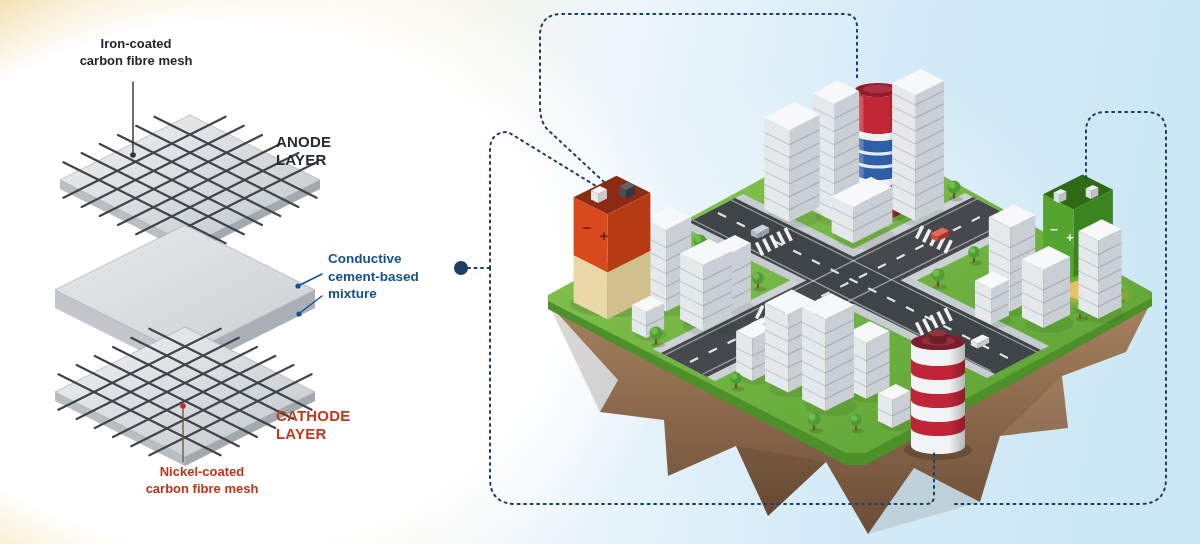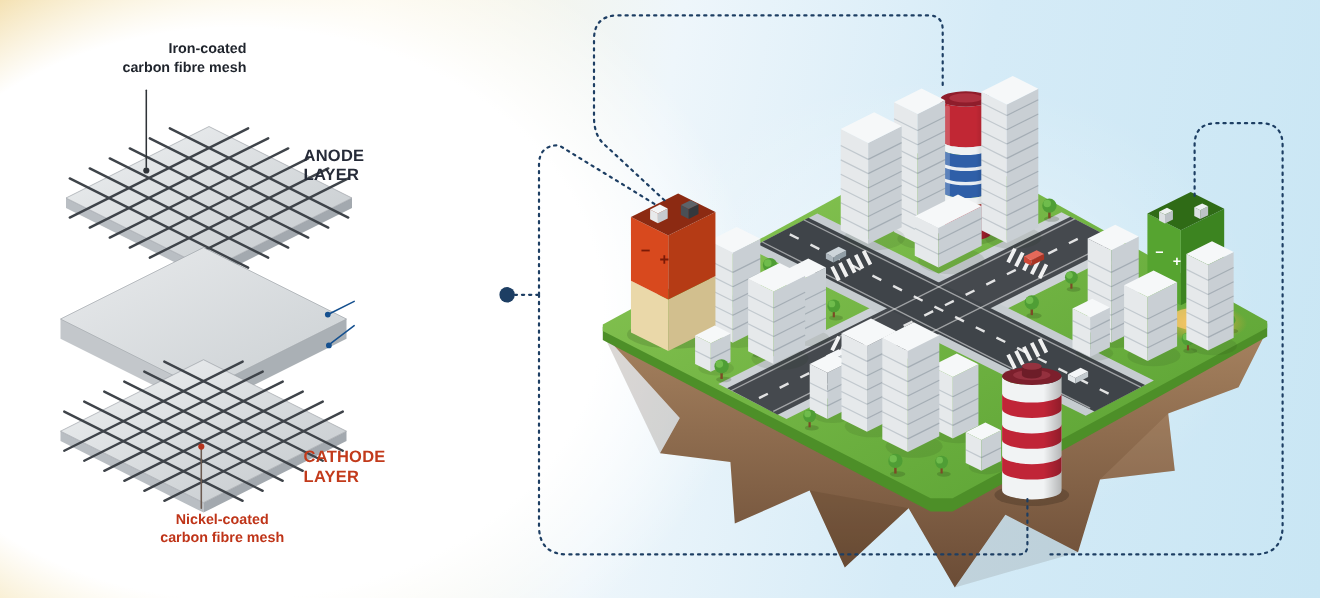--- a/index.html
+++ b/index.html
@@ -6,21 +6,21 @@
   .scene{
     position:relative;width:1200px;height:544px;overflow:hidden;
     font-family:"Liberation Sans",sans-serif;
     background:
       radial-gradient(ellipse 420px 300px at 850px 280px, rgba(255,255,255,.45), rgba(255,255,255,0) 70%),
       radial-gradient(ellipse 640px 500px at 215px 285px, #ffffff 52%, rgba(255,255,255,0) 74%),
       linear-gradient(100deg,#eed189 0%,#f4e3ad 12%,#fbf4dd 26%,#eef6fb 48%,#d5ebf7 70%,#c9e6f4 100%);
   }
   .canvas{position:absolute;left:0;top:0;width:1200px;height:544px;}
   .lbl{position:absolute;white-space:pre-line;font-weight:bold;}
-  #lbl-iron{left:48px;top:36px;width:176px;text-align:right;font-size:13px;line-height:1.28;color:#1f242c;}
+  #lbl-iron{left:48px;top:36px;width:176px;text-align:center;font-size:13px;line-height:1.28;color:#1f242c;}
   #lbl-anode{left:276px;top:117px;font-size:15px;line-height:1.18;color:#262b38;letter-spacing:.2px;margin-top:16px;}
   #lbl-conductive{left:328px;top:250px;font-size:13.5px;line-height:1.3;color:#15508f;}
   #lbl-cathode{left:276px;top:407px;font-size:15px;line-height:1.18;color:#c23a1b;letter-spacing:.2px;}
   #lbl-nickel{left:110px;top:464px;width:184px;text-align:center;font-size:13px;line-height:1.28;color:#bf3418;}
 </style>
 </head>
 <body>
 
 <div class="scene">
 
@@ -574,18 +574,21 @@
     <path d="M604 182 L548 130 Q540 122 540 106 V36 Q540 14 562 14 H844 Q857 14 857 27 V80"></path>
     <path d="M1086 178 V132 Q1086 112 1106 112 H1146 Q1166 112 1166 132 V478 Q1166 504 1140 504 H952"></path>
   </g>
   <circle cx="461" cy="268" r="7" fill="#1d3e63"></circle>
 </svg>
 
 <div class="lbl" id="lbl-iron">Iron-coated
 carbon fibre mesh</div>
 <div class="lbl" id="lbl-anode">ANODE
 LAYER</div>
+<div class="lbl" id="lbl-conductive">Conductive
+cement-based
+mixture</div>
 <div class="lbl" id="lbl-cathode">CATHODE
 LAYER</div>
 <div class="lbl" id="lbl-nickel">Nickel-coated
 carbon fibre mesh</div>
 
 </div>
 
 </body></html>

